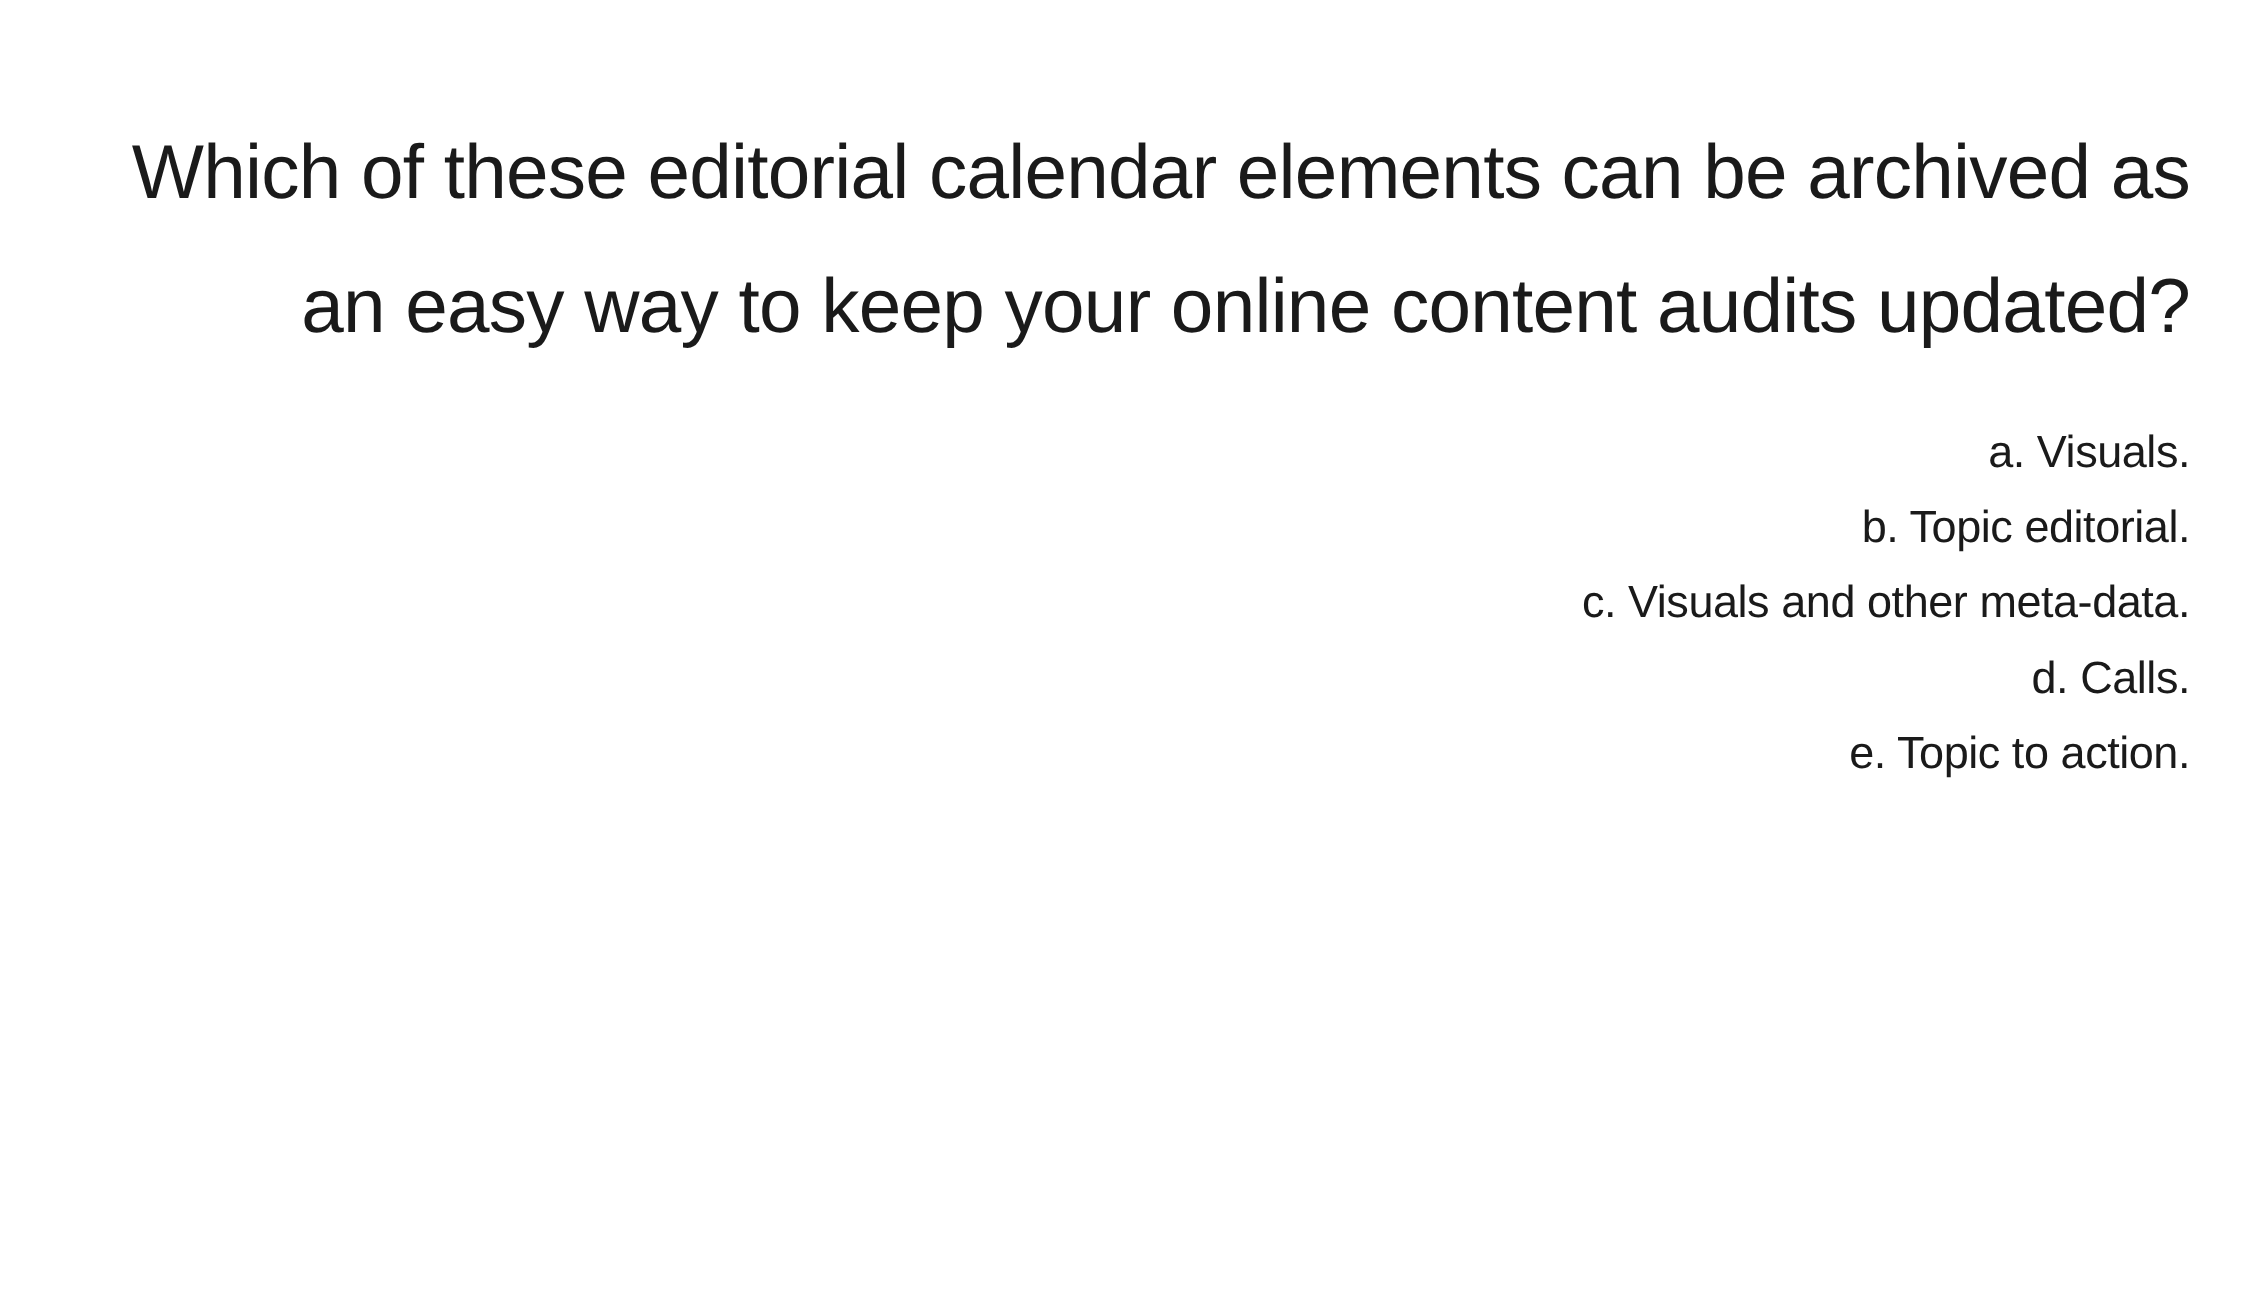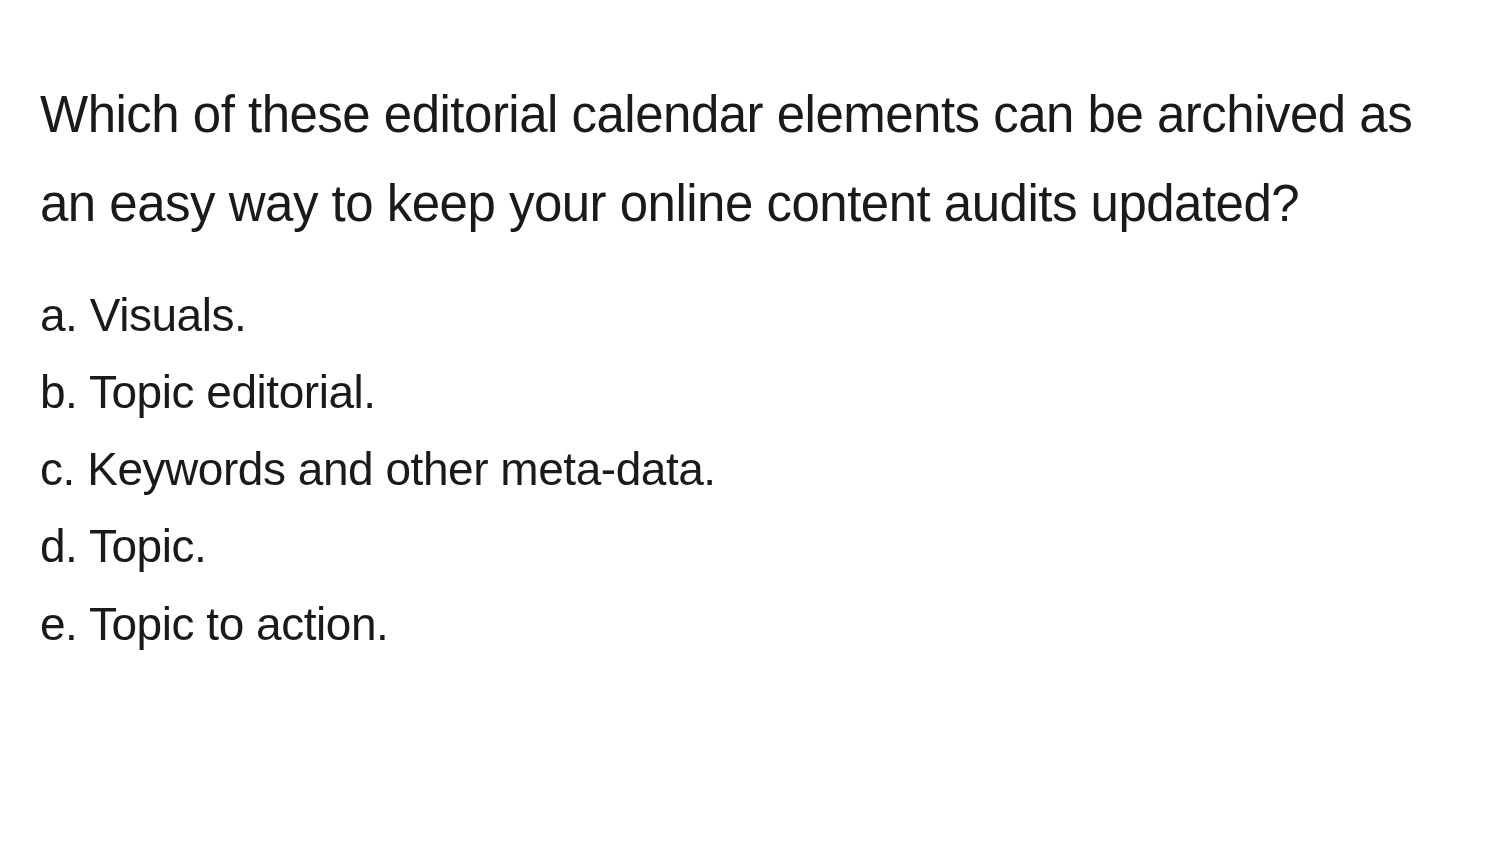--- a/index.html
+++ b/index.html
@@ -1,42 +1,43 @@
 <!DOCTYPE html>
 <html><head>
   <meta charset="utf-8">
   <style>
     * {
       margin: 0;
       padding: 0;
       box-sizing: border-box;
+      text-align: right;
     }
     body {
       width: 1500px;
       height: 864px;
       background: #ffffff;
       font-family: -apple-system, BlinkMacSystemFont, "Segoe UI", Helvetica, Arial, sans-serif;
       padding: 70px 40px 40px 40px;
       color: #1a1a1a;
     }
     .question {
       font-size: 51px;
       line-height: 1.75;
       font-weight: 400;
       margin-bottom: 28px;
       letter-spacing: -0.01em;
     }
     .option {
-      font-size: 46px;
+      font-size: 30px;
       line-height: 1.68;
       font-weight: 400;
       letter-spacing: -0.01em;
     }
   </style>
 </head>
 <body>
 
 <div class="question">Which of these editorial calendar elements can be archived as an easy way to keep your online content audits updated?</div>
 <div class="option">a. Visuals.</div>
 <div class="option">b. Topic editorial.</div>
-<div class="option">c. Keywords and other meta-data.</div>
-<div class="option">d. Topic.</div>
+<div class="option">c. Visuals and other meta-data.</div>
+<div class="option">d. Calls.</div>
 <div class="option">e. Topic to action.</div>
 
 </body></html>

